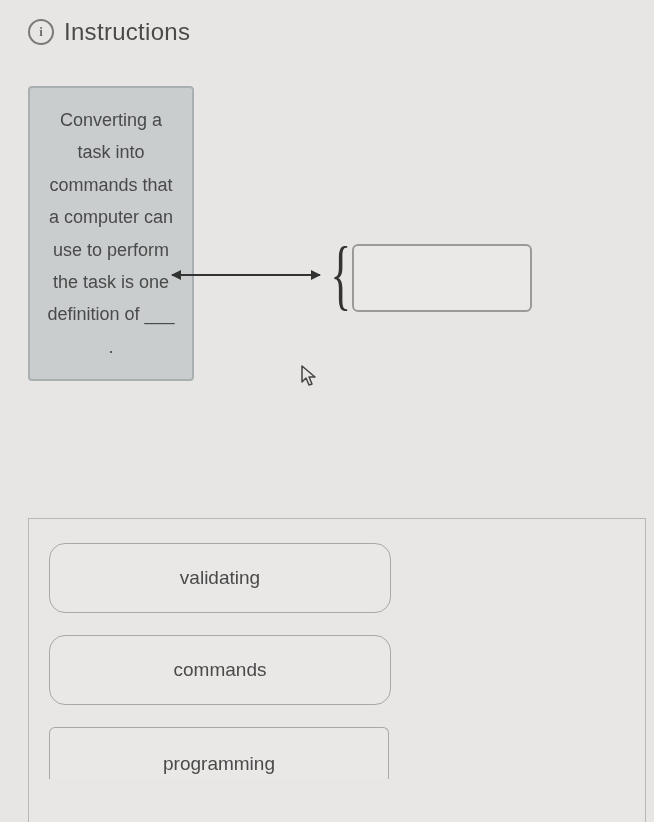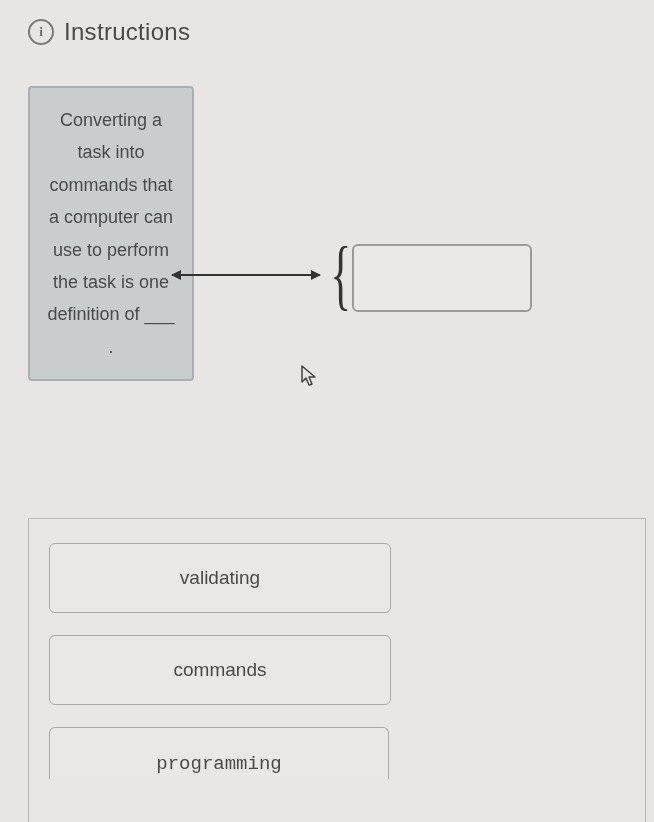--- a/index.html
+++ b/index.html
@@ -130,40 +130,39 @@
       border-bottom: none;
       background: rgba(255,255,255,0.05);
       padding: 24px 20px 0 20px;
       box-sizing: border-box;
     }
 
     .option {
       width: 340px;
       height: 68px;
       border: 1.5px solid #a8a8a6;
-      border-radius: 6px;
+      border-radius: 16px;
       display: flex;
       align-items: center;
       justify-content: center;
       font-size: 19px;
       color: #4a4a4a;
       margin-bottom: 22px;
       background: rgba(255,255,255,0.08);
       cursor: grab;
     }
 
     .option.cut {
       height: 52px;
       margin-bottom: 16px;
       border-bottom: none;
       border-radius: 6px 6px 0 0;
       align-items: flex-end;
       padding-bottom: 4px;
       box-sizing: border-box;
-      font-family: Liberation Mono, monospace;
     }
   </style>
 </head>
 <body>
 
 <div class="header">
   <span class="info-icon">i</span>
   <span class="instructions-text">Instructions</span>
 </div>
 

